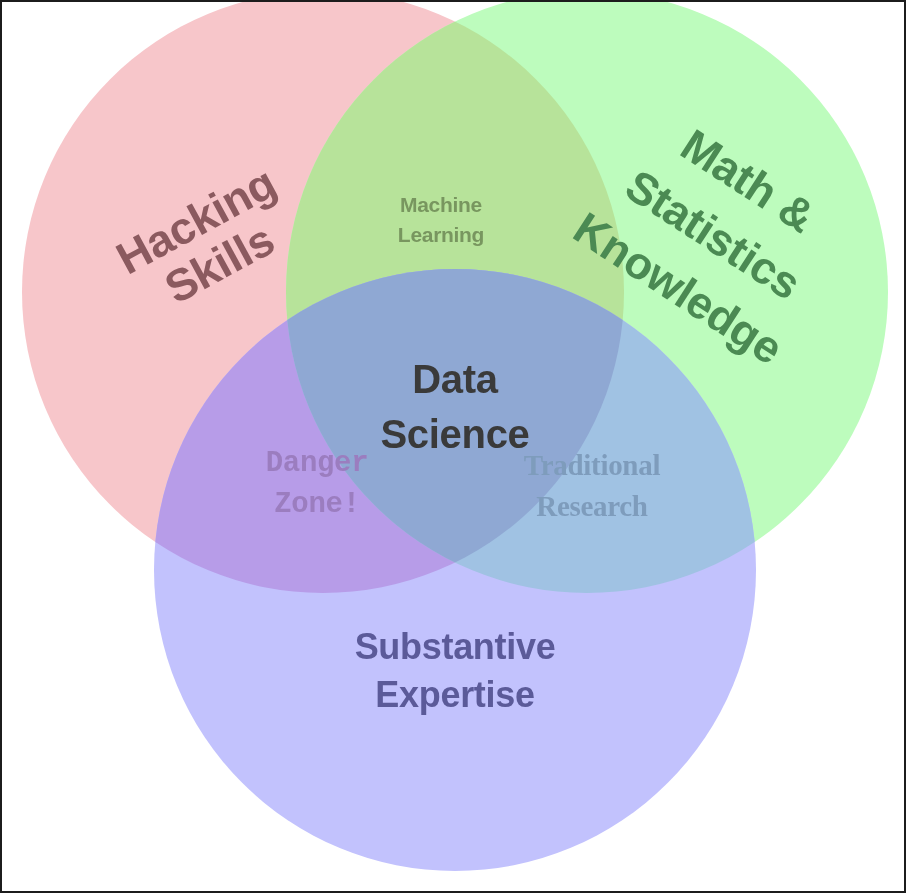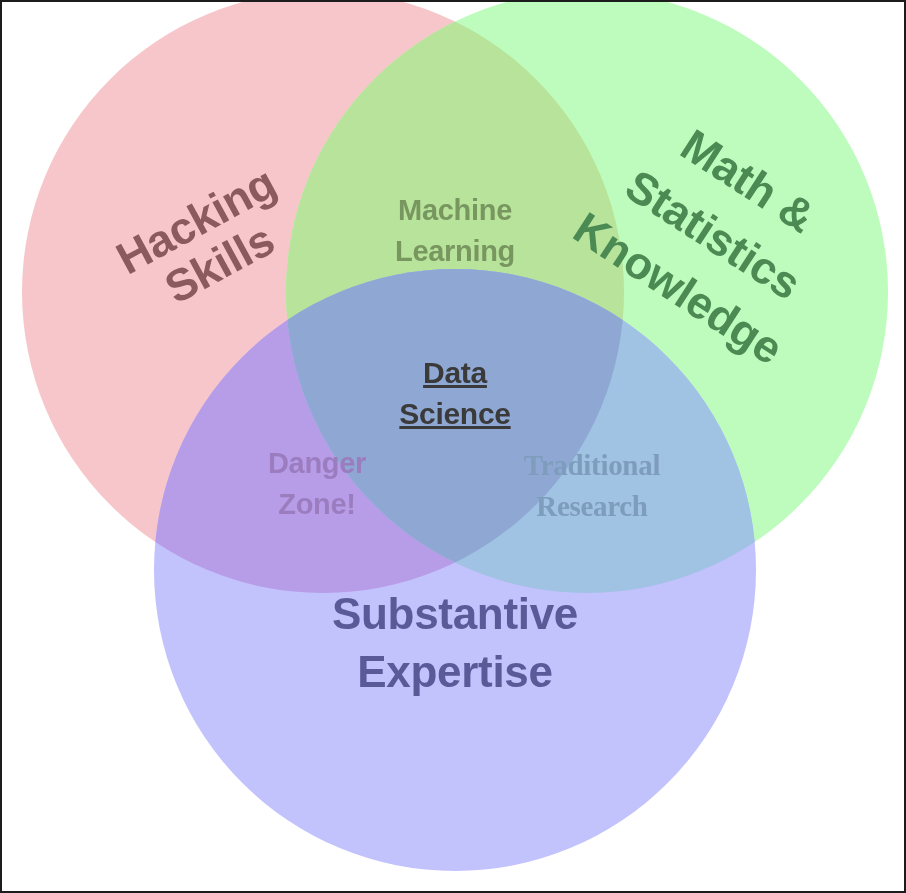--- a/index.html
+++ b/index.html
@@ -54,62 +54,62 @@
     left: 541px;
     top: 137px;
     width: 340px;
     font-size: 45px;
     color: #4b8a53;
     transform: rotate(33deg);
     line-height: 1.42;
   }
   #label-substantive-expertise {
     left: 283px;
-    top: 583px;
+    top: 621px;
     width: 340px;
-    font-size: 44px;
+    font-size: 36px;
     color: #5b5a99;
     line-height: 1.32;
   }
 
   
   #label-machine-learning {
-    left: 357px;
+    left: 343px;
     top: 188px;
     width: 192px;
-    font-size: 29px;
+    font-size: 21px;
     color: #78965f;
     line-height: 1.42;
   }
   #label-danger-zone {
     left: 224px;
     top: 441px;
     width: 182px;
     font-size: 29px;
     color: #9b7dbf;
     line-height: 1.42;
+    font-family: Liberation Mono, monospace;
   }
   #label-traditional-research {
     left: 494px;
     top: 443px;
     width: 192px;
     font-size: 29px;
     color: #7e9cbc;
     line-height: 1.42;
   }
 
   
   #label-data-science {
     left: 363px;
     top: 350px;
     width: 180px;
-    font-size: 30px;
+    font-size: 40px;
     color: #3a3a3a;
     line-height: 1.38;
-    text-decoration: underline;
   }
 </style>
 </head>
 <body>
 
 <div id="venn-frame" style="background: rgb(255, 255, 255); border-color: rgb(28, 28, 28);">
 
   <svg id="venn-svg" viewBox="0 0 906 893">
     <defs>
       <clipPath id="clip-hack">

